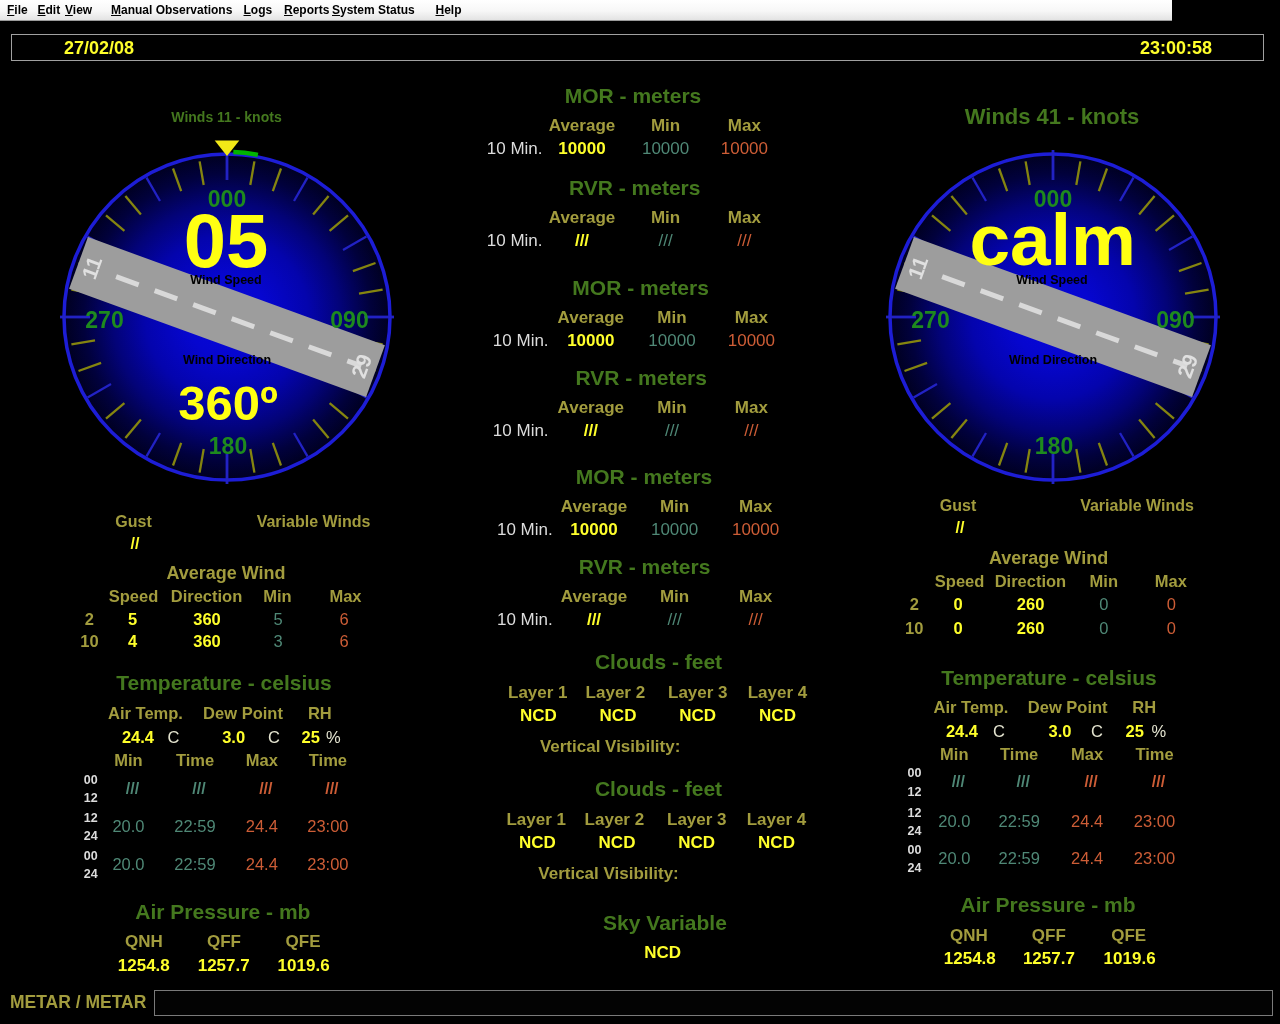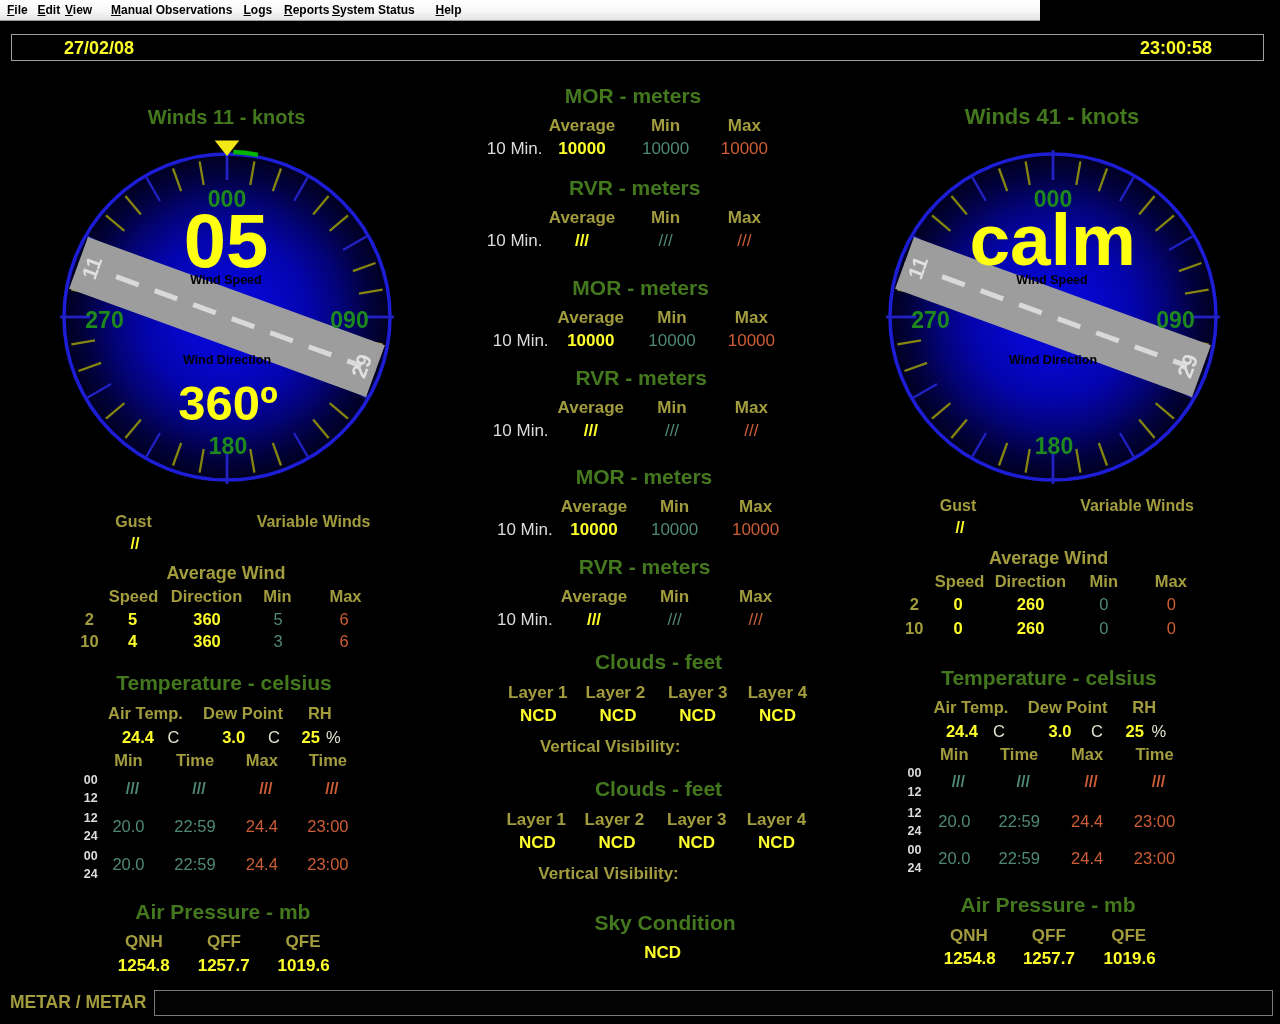--- a/index.html
+++ b/index.html
@@ -1,19 +1,19 @@
 <!DOCTYPE html>
 <html><head><meta charset="utf-8"><style>
 *{margin:0;padding:0;box-sizing:border-box}
 html,body{width:1280px;height:1024px;background:#000;overflow:hidden;font-family:'Liberation Sans',sans-serif}
 .t{position:absolute;white-space:nowrap;line-height:1}
 .c{transform:translate(-50%,-50%)}
 .r{transform:translate(-100%,-50%)}
 .l{transform:translate(0,-50%)}
-#menu{position:absolute;left:0;top:0;width:1040px;height:21px;background:linear-gradient(180deg,#ffffff 0%,#f7f7f7 55%,#e3e3e3 100%);border-bottom:1px solid #9a9a9a}
+#menu{position:absolute;left:0;top:0;width:1172px;height:21px;background:linear-gradient(180deg,#ffffff 0%,#f7f7f7 55%,#e3e3e3 100%);border-bottom:1px solid #9a9a9a}
 #menu span{position:absolute;top:3px;font-size:12px;font-weight:bold;color:#000}
 #menu u{text-decoration:underline}
 #datebar{position:absolute;left:11px;top:34px;width:1253px;height:27px;background:#000;border:1px solid #a0a0a0}
 #metarbox{position:absolute;left:154px;top:990px;width:1119px;height:26px;background:#030303;border:1px solid #7a7a7a}
 svg text{font-family:'Liberation Sans',sans-serif}
 </style></head><body>
 <div id="menu">
 <span style="left:7px"><u>F</u>ile</span>
 <span style="left:37.5px"><u>E</u>dit</span>
 <span style="left:65px"><u>V</u>iew</span>
@@ -213,21 +213,21 @@
 <div class="t c" style="left:658.5px;top:788.2px;color:#44781e;font-size:21px;font-weight:bold">Clouds - feet</div>
 <div class="t c" style="left:536.2px;top:819px;color:#a29c3e;font-size:17px;font-weight:bold">Layer 1</div>
 <div class="t c" style="left:614.4px;top:819px;color:#a29c3e;font-size:17px;font-weight:bold">Layer 2</div>
 <div class="t c" style="left:696.8px;top:819px;color:#a29c3e;font-size:17px;font-weight:bold">Layer 3</div>
 <div class="t c" style="left:776.5px;top:819px;color:#a29c3e;font-size:17px;font-weight:bold">Layer 4</div>
 <div class="t c" style="left:537.3px;top:842.4px;color:#ffff2b;font-size:17px;font-weight:bold">NCD</div>
 <div class="t c" style="left:617px;top:842.4px;color:#ffff2b;font-size:17px;font-weight:bold">NCD</div>
 <div class="t c" style="left:696.7px;top:842.4px;color:#ffff2b;font-size:17px;font-weight:bold">NCD</div>
 <div class="t c" style="left:776.5px;top:842.4px;color:#ffff2b;font-size:17px;font-weight:bold">NCD</div>
 <div class="t l" style="left:538.3px;top:873.2px;color:#a29c3e;font-size:17px;font-weight:bold">Vertical Visibility:</div>
-<div class="t c" style="left:665px;top:922px;color:#44781e;font-size:21px;font-weight:bold">Sky Condition</div>
+<div class="t c" style="left:665px;top:922px;color:#44781e;font-size:21px;font-weight:bold">Sky Variable</div>
 <div class="t c" style="left:662.7px;top:952px;color:#ffff2b;font-size:17px;font-weight:bold">NCD</div>
 <div class="t c" style="left:133.5px;top:521.5px;color:#a29c3e;font-size:16px;font-weight:bold">Gust</div>
 <div class="t c" style="left:313.5px;top:521.5px;color:#a29c3e;font-size:16px;font-weight:bold">Variable Winds</div>
 <div class="t c" style="left:135px;top:543.5px;color:#ffff2b;font-size:16px;font-weight:bold">//</div>
 <div class="t c" style="left:226px;top:572.6px;color:#a29c3e;font-size:18px;font-weight:bold">Average Wind</div>
 <div class="t c" style="left:133.5px;top:596px;color:#a29c3e;font-size:16.5px;font-weight:bold">Speed</div>
 <div class="t c" style="left:206.5px;top:596px;color:#a29c3e;font-size:16.5px;font-weight:bold">Direction</div>
 <div class="t c" style="left:277.5px;top:596px;color:#a29c3e;font-size:16.5px;font-weight:bold">Min</div>
 <div class="t c" style="left:345.5px;top:596px;color:#a29c3e;font-size:16.5px;font-weight:bold">Max</div>
 <div class="t c" style="left:89.4px;top:618.5px;color:#a29c3e;font-size:16.5px;font-weight:bold">2</div>
@@ -329,16 +329,16 @@
 <div class="t c" style="left:1019.2px;top:857.9px;color:#4f8876;font-size:16.5px;font-weight:normal">22:59</div>
 <div class="t c" style="left:1087.1px;top:857.9px;color:#cd5d36;font-size:16.5px;font-weight:normal">24.4</div>
 <div class="t c" style="left:1154.5px;top:857.9px;color:#cd5d36;font-size:16.5px;font-weight:normal">23:00</div>
 <div class="t c" style="left:1048px;top:904.3px;color:#44781e;font-size:21px;font-weight:bold">Air Pressure - mb</div>
 <div class="t c" style="left:968.9px;top:935.3px;color:#a29c3e;font-size:17px;font-weight:bold">QNH</div>
 <div class="t c" style="left:1048.8px;top:935.3px;color:#a29c3e;font-size:17px;font-weight:bold">QFF</div>
 <div class="t c" style="left:1128.7px;top:935.3px;color:#a29c3e;font-size:17px;font-weight:bold">QFE</div>
 <div class="t c" style="left:969.8px;top:958.3px;color:#ffff2b;font-size:17px;font-weight:bold">1254.8</div>
 <div class="t c" style="left:1048.9px;top:958.3px;color:#ffff2b;font-size:17px;font-weight:bold">1257.7</div>
 <div class="t c" style="left:1129.6px;top:958.3px;color:#ffff2b;font-size:17px;font-weight:bold">1019.6</div>
-<div class="t c" style="left:226.5px;top:116.5px;color:#44781e;font-size:20px;font-weight:bold">Winds 11 - knots</div>
+<div class="t c" style="left:226.5px;top:116.5px;color:#44781e;font-size:14px;font-weight:bold">Winds 11 - knots</div>
 <div class="t c" style="left:1052px;top:116.5px;color:#44781e;font-size:22px;font-weight:bold">Winds 41 - knots</div>
 <div class="t c" style="left:78.1px;top:1003px;color:#a29c3e;font-size:17.5px;font-weight:bold">METAR / METAR</div>
 <div class="t l" style="left:64px;top:47.8px;color:#ffff2b;font-size:18px;font-weight:bold">27/02/08</div>
 <div class="t r" style="left:1212px;top:47.8px;color:#ffff2b;font-size:18px;font-weight:bold">23:00:58</div>
 </body></html>

